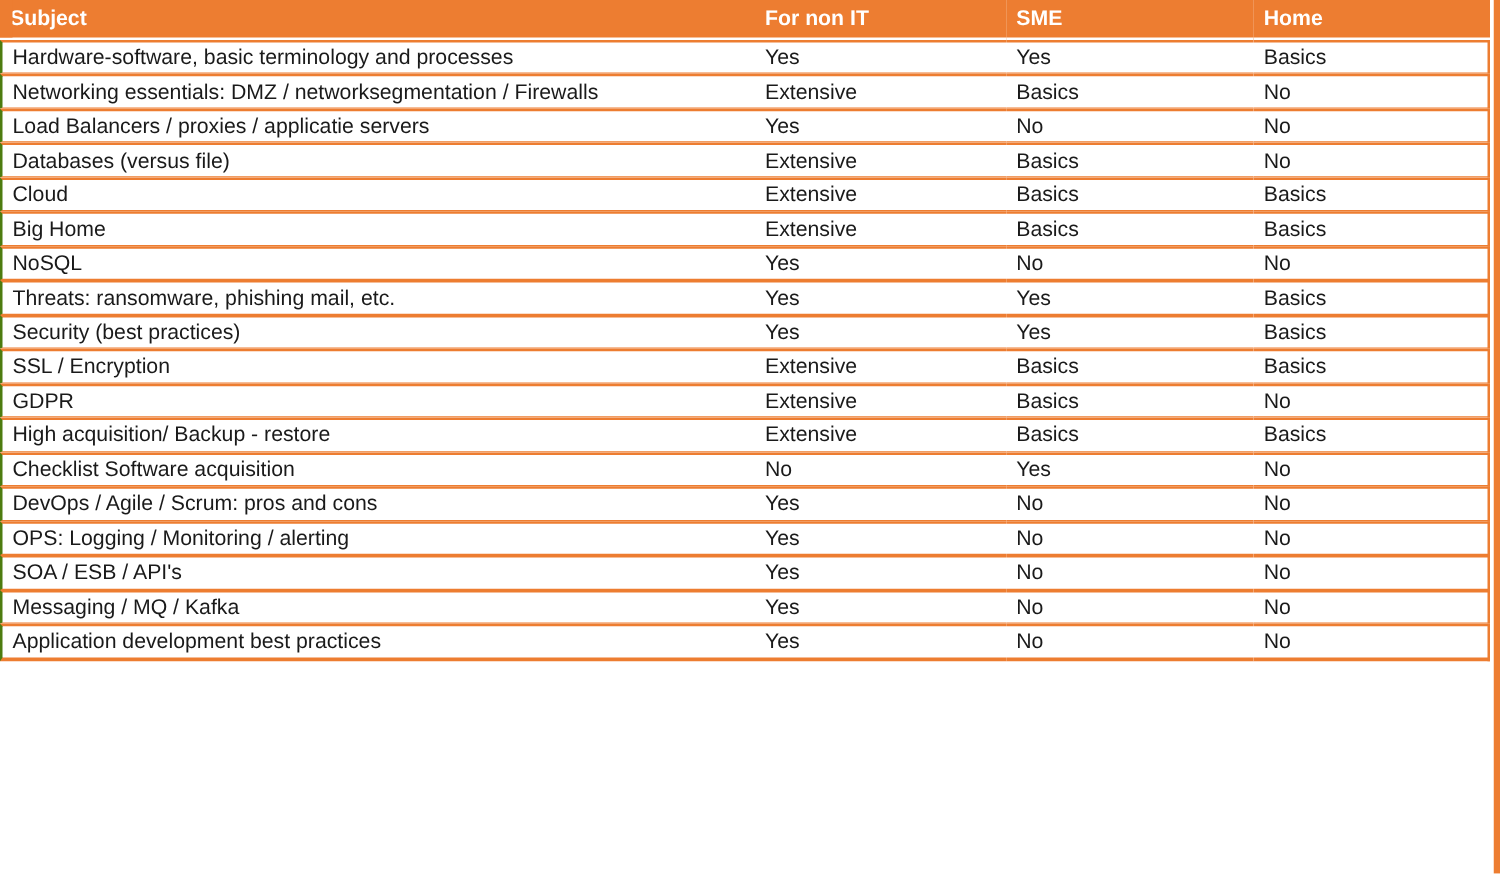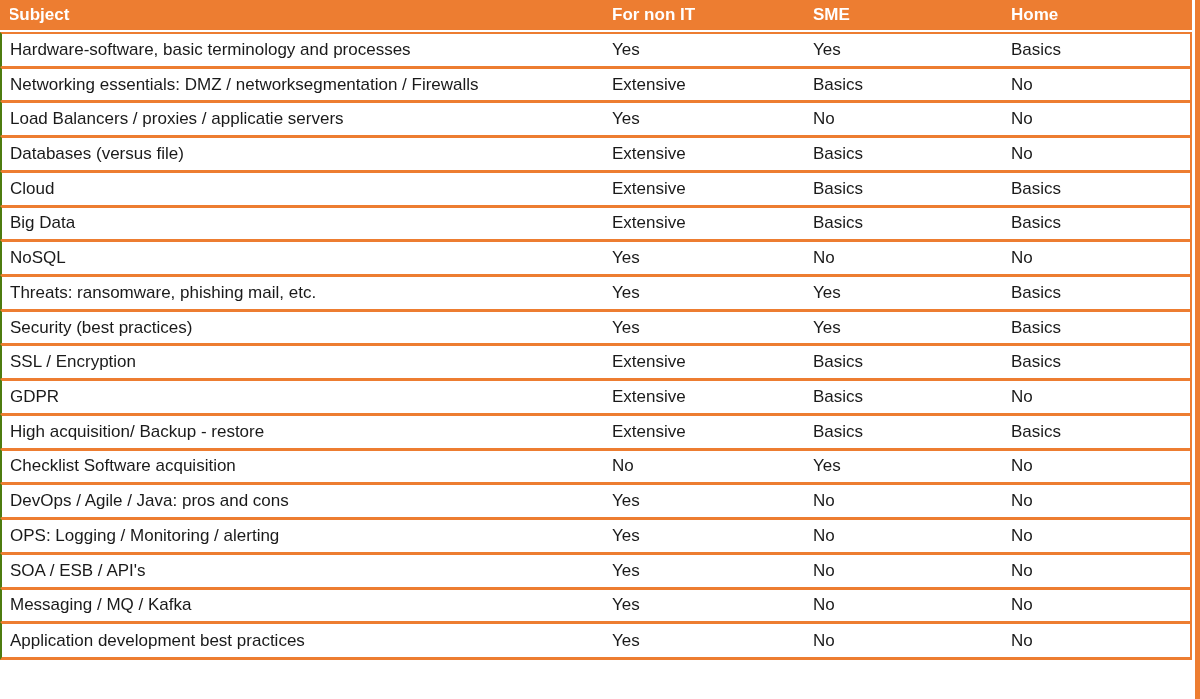--- a/index.html
+++ b/index.html
@@ -22,21 +22,21 @@
   .header-bridge {
     position: absolute;
     top: 0; left: 1190;
     width: 10px; height: 30px;
     background: #ED7D31;
   }
   table.grid {
     position: absolute;
     top: 0; left: 0;
     width: 1192px;
-    height: 660px;
+    height: 529px;
     border-collapse: separate;
     border-spacing: 0;
     table-layout: fixed;
   }
   thead th {
     height: 30px;
     background: #ED7D31;
     color: #ffffff;
     font-weight: bold;
     font-size: 17px;
@@ -108,21 +108,21 @@
       <td>Basics</td>
       <td>No</td>
     </tr>
         <tr>
       <td>Cloud</td>
       <td>Extensive</td>
       <td>Basics</td>
       <td>Basics</td>
     </tr>
         <tr>
-      <td>Big Data</td>
+      <td>Big Home</td>
       <td>Extensive</td>
       <td>Basics</td>
       <td>Basics</td>
     </tr>
         <tr>
       <td>NoSQL</td>
       <td>Yes</td>
       <td>No</td>
       <td>No</td>
     </tr>
@@ -156,21 +156,21 @@
       <td>Basics</td>
       <td>Basics</td>
     </tr>
         <tr>
       <td>Checklist Software acquisition</td>
       <td>No</td>
       <td>Yes</td>
       <td>No</td>
     </tr>
         <tr>
-      <td>DevOps / Agile / Java: pros and cons</td>
+      <td>DevOps / Agile / Scrum: pros and cons</td>
       <td>Yes</td>
       <td>No</td>
       <td>No</td>
     </tr>
         <tr>
       <td>OPS: Logging / Monitoring / alerting</td>
       <td>Yes</td>
       <td>No</td>
       <td>No</td>
     </tr>

